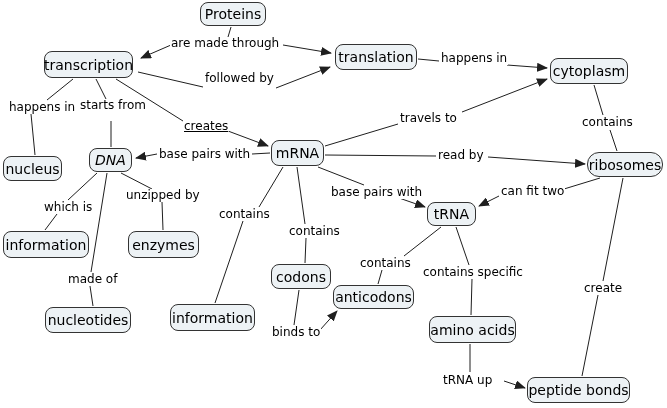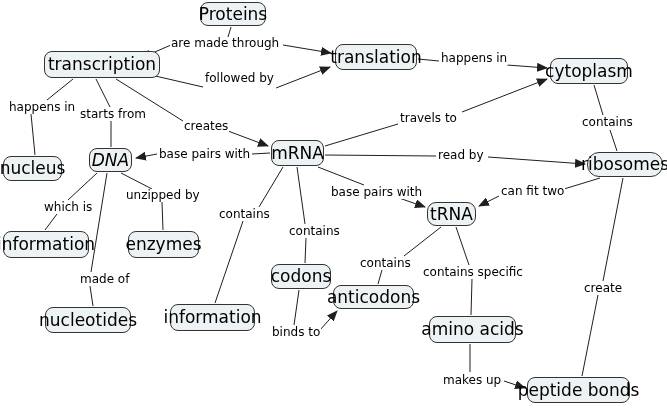--- a/index.html
+++ b/index.html
@@ -18,21 +18,21 @@
   }
   .node {
     position: absolute;
     box-sizing: border-box;
     display: flex;
     align-items: center;
     justify-content: center;
     background: var(--node-fill, #edf2f5);
     border: 1px solid var(--node-border, #333333);
     border-radius: 8px;
-    font-size: 17px;
+    font-size: 14px;
     color: var(--text, #000000);
     white-space: nowrap;
     line-height: 1;
   }
   .edge-label {
     position: absolute;
     font-size: 12px;
     color: var(--text, #000000);
     white-space: nowrap;
     line-height: 1.1;
@@ -93,54 +93,54 @@
         <line x1="299" y1="290" x2="294" y2="325" stroke="#1f1f1f" stroke-width="1"></line>
         <line x1="320" y1="330" x2="337" y2="311" stroke="#1f1f1f" stroke-width="1" marker-end="url(#arrowhead)"></line>
         <line x1="470" y1="344" x2="470" y2="372" stroke="#1f1f1f" stroke-width="1"></line>
         <line x1="504" y1="381" x2="525" y2="388" stroke="#1f1f1f" stroke-width="1" marker-end="url(#arrowhead)"></line>
         <line x1="623" y1="178" x2="603" y2="281" stroke="#1f1f1f" stroke-width="1"></line>
         <line x1="598" y1="295" x2="582" y2="376" stroke="#1f1f1f" stroke-width="1"></line>
       </g>
   </svg>
   <div>
       <div class="node" style="left: 200px; top: 2px; width: 66px; height: 24px;">Proteins</div>
-      <div class="node" style="left: 44px; top: 51px; width: 116px; height: 27px;">transcription</div>
+      <div class="node" style="left: 44px; top: 51px; width: 89px; height: 27px;">transcription</div>
       <div class="node" style="left: 335px; top: 44px; width: 82px; height: 26px;">translation</div>
       <div class="node" style="left: 550px; top: 58px; width: 78px; height: 26px;">cytoplasm</div>
       <div class="node" style="left: 3px; top: 156px; width: 59px; height: 25px;">nucleus</div>
       <div class="node" style="left: 89px; top: 148px; width: 43px; height: 24px; font-style: italic;">DNA</div>
       <div class="node" style="left: 271px; top: 140px; width: 53px; height: 26px;">mRNA</div>
       <div class="node" style="left: 587px; top: 152px; width: 76px; height: 25px; border-radius: 12px;">ribosomes</div>
       <div class="node" style="left: 3px; top: 231px; width: 86px; height: 27px;">information</div>
       <div class="node" style="left: 128px; top: 231px; width: 71px; height: 27px;">enzymes</div>
-      <div class="node" style="left: 427px; top: 202px; width: 49px; height: 24px; border-radius: 9px;">tRNA</div>
+      <div class="node" style="left: 427px; top: 202px; width: 49px; height: 24px;">tRNA</div>
       <div class="node" style="left: 271px; top: 264px; width: 60px; height: 25px;">codons</div>
       <div class="node" style="left: 333px; top: 285px; width: 81px; height: 24px;">anticodons</div>
       <div class="node" style="left: 45px; top: 307px; width: 86px; height: 26px;">nucleotides</div>
       <div class="node" style="left: 170px; top: 304px; width: 85px; height: 27px;">information</div>
       <div class="node" style="left: 429px; top: 316px; width: 87px; height: 27px;">amino acids</div>
       <div class="node" style="left: 527px; top: 377px; width: 103px; height: 26px;">peptide bonds</div>
     </div>
   <div>
       <div class="edge-label" style="left: 170px; top: 37px;">are made through</div>
       <div class="edge-label" style="left: 204px; top: 72px;">followed by</div>
       <div class="edge-label" style="left: 440px; top: 52px;">happens in</div>
       <div class="edge-label" style="left: 8px; top: 101px;">happens in</div>
-      <div class="edge-label" style="left: 79px; top: 108px;">starts from</div>
-      <div class="edge-label" style="left: 183px; top: 120px;">creates</div>
+      <div class="edge-label" style="left: 79px; top: 99px;">starts from</div>
+      <div class="edge-label" style="left: 183px; top: 120px; text-decoration: underline;">creates</div>
       <div class="edge-label" style="left: 399px; top: 112px;">travels to</div>
       <div class="edge-label" style="left: 581px; top: 116px;">contains</div>
       <div class="edge-label" style="left: 158px; top: 148px;">base pairs with</div>
       <div class="edge-label" style="left: 437px; top: 149px;">read by</div>
       <div class="edge-label" style="left: 500px; top: 185px;">can fit two</div>
       <div class="edge-label" style="left: 330px; top: 186px;">base pairs with</div>
       <div class="edge-label" style="left: 43px; top: 201px;">which is</div>
       <div class="edge-label" style="left: 125px; top: 189px;">unzipped by</div>
       <div class="edge-label" style="left: 218px; top: 208px;">contains</div>
       <div class="edge-label" style="left: 288px; top: 225px;">contains</div>
       <div class="edge-label" style="left: 359px; top: 257px;">contains</div>
       <div class="edge-label" style="left: 422px; top: 266px;">contains specific</div>
-      <div class="edge-label" style="left: 67px; top: 273px; margin-left: 12px;">made of</div>
+      <div class="edge-label" style="left: 67px; top: 273px;">made of</div>
       <div class="edge-label" style="left: 583px; top: 282px;">create</div>
       <div class="edge-label" style="left: 271px; top: 326px;">binds to</div>
-      <div class="edge-label" style="left: 442px; top: 374px;">makes up</div>
+      <div class="edge-label" style="left: 442px; top: 374px;">tRNA up</div>
     </div>
 </div>
 
 </body></html>

